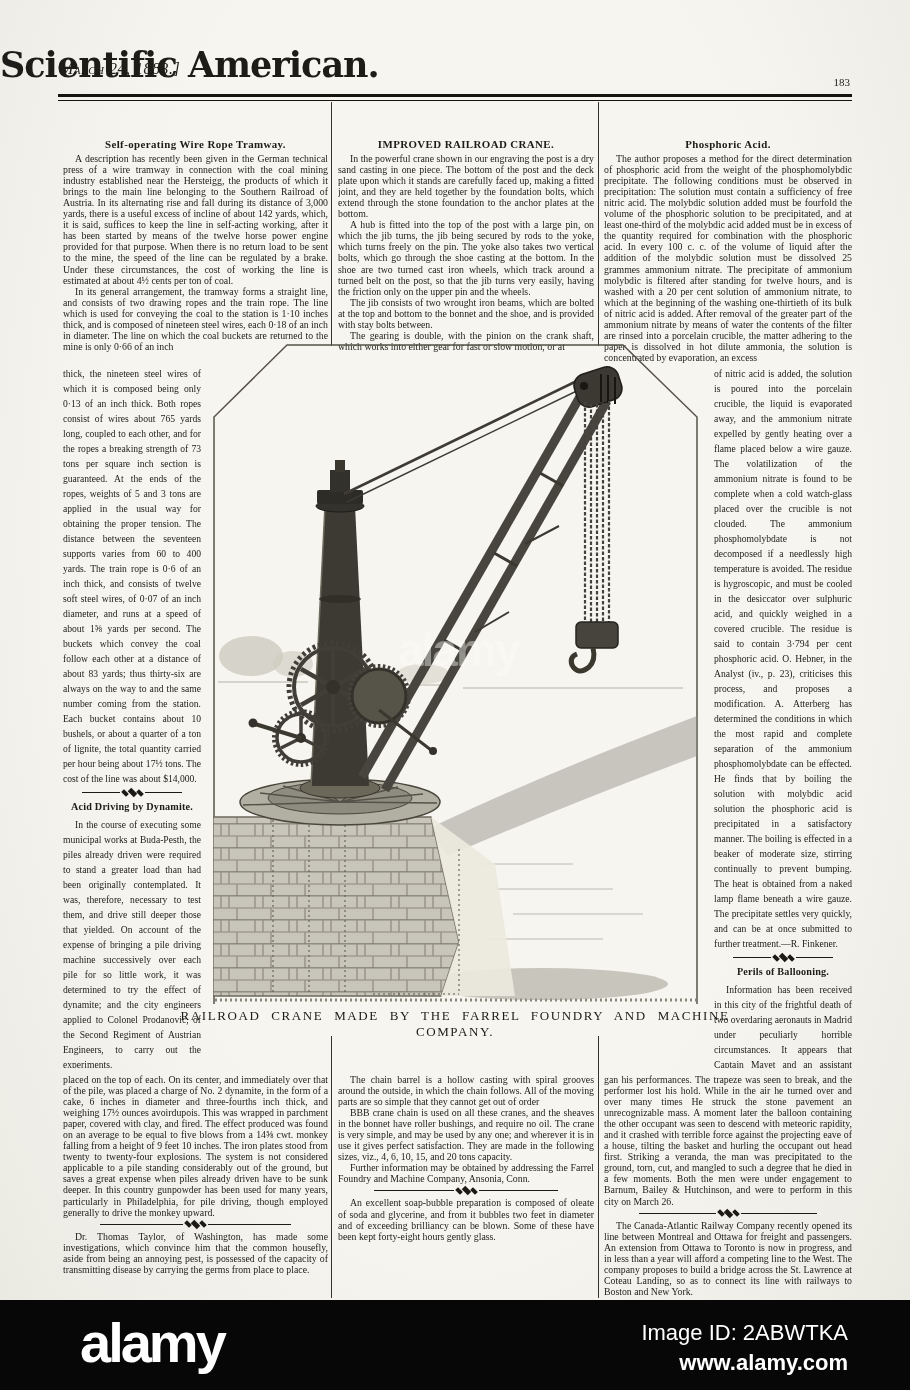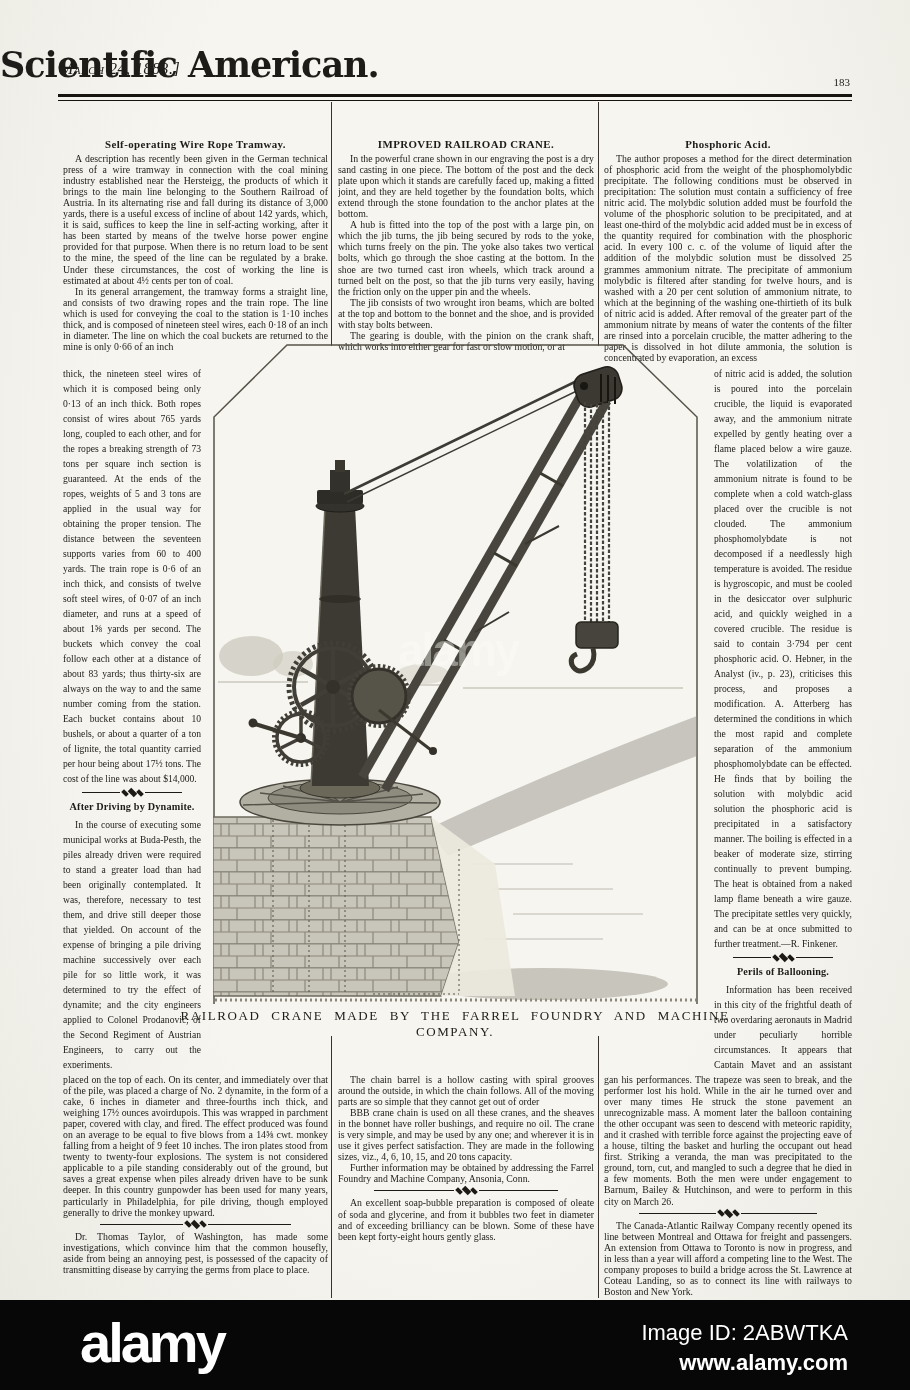--- a/index.html
+++ b/index.html
@@ -60,21 +60,21 @@
 
   <div class="abs tb nar" style="left:63px;top:330px;width:138px;height:702px;">
     <p class="cont">thick, the nineteen steel wires of which it is composed being only 0·13 of an inch thick. Both ropes consist of wires about 765 yards long, coupled to each other, and for the ropes a breaking strength of 73 tons per square inch section is guaranteed. At the ends of the ropes, weights of 5 and 3 tons are applied in the usual way for obtaining the proper tension. The distance between the seventeen supports varies from 60 to 400 yards. The train rope is 0·6 of an inch thick, and consists of twelve soft steel wires, of 0·07 of an inch diameter, and runs at a speed of about 1⅝ yards per second. The buckets which convey the coal follow each other at a distance of about 83 yards; thus thirty-six are always on the way to and the same number coming from the station. Each bucket contains about 10 bushels, or about a quarter of a ton of lignite, the total quantity carried per hour being about 17½ tons. The cost of the line was about $14,000.</p>
     <div class="divider">
         <span class="ln"></span>
         <span class="d"></span>
         <span class="d mid"></span>
         <span class="d"></span>
         <span class="ln"></span>
       </div>
-    <div class="art-title sm">After Driving by Dynamite.</div>
+    <div class="art-title sm">Acid Driving by Dynamite.</div>
     <p>In the course of executing some municipal works at Buda-Pesth, the piles already driven were required to stand a greater load than had been originally contemplated. It was, therefore, necessary to test them, and drive still deeper those that yielded. On account of the expense of bringing a pile driving machine successively over each pile for so little work, it was determined to try the effect of dynamite; and the city engineers applied to Colonel Prodanovic, of the Second Regiment of Austrian Engineers, to carry out the experiments.</p>
   </div>
 
   <div class="abs tb" style="left:338px;top:102px;width:256px;height:242px;">
     <div class="art-title">IMPROVED RAILROAD CRANE.</div>
     <p>In the powerful crane shown in our engraving the post is a dry sand casting in one piece. The bottom of the post and the deck plate upon which it stands are carefully faced up, making a fitted joint, and they are held together by the foundation bolts, which extend through the stone foundation to the anchor plates at the bottom.</p>
     <p>A hub is fitted into the top of the post with a large pin, on which the jib turns, the jib being secured by rods to the yoke, which turns freely on the pin. The yoke also takes two vertical bolts, which go through the shoe casting at the bottom. In the shoe are two turned cast iron wheels, which track around a turned belt on the post, so that the jib turns very easily, having the friction only on the upper pin and the wheels.</p>
     <p>The jib consists of two wrought iron beams, which are bolted at the top and bottom to the bonnet and the shoe, and is provided with stay bolts between.</p>
     <p>The gearing is double, with the pinion on the crank shaft, which works into either gear for fast or slow motion, or at</p>
   </div>

